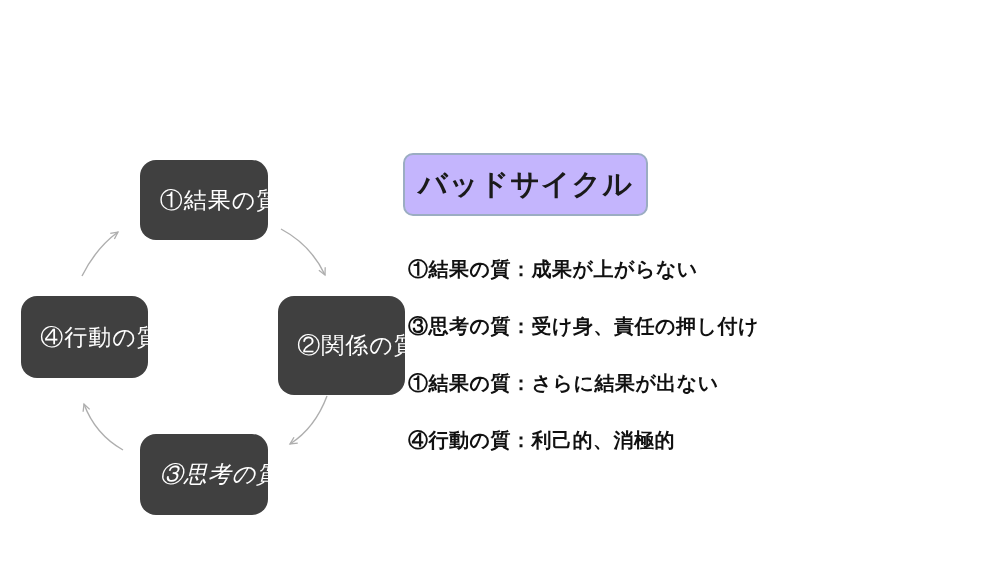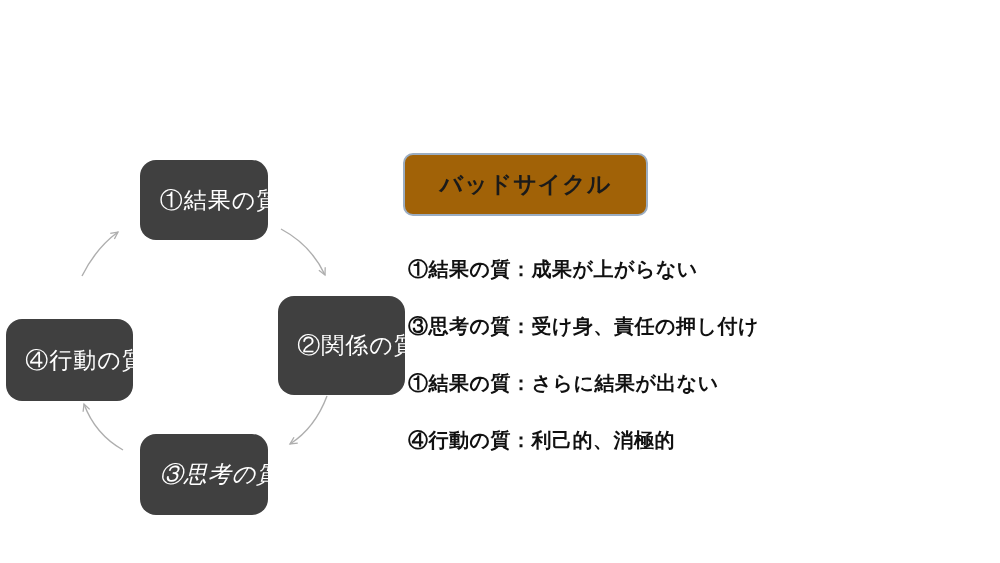--- a/index.html
+++ b/index.html
@@ -25,31 +25,31 @@
     border-radius: 16px;
     display: flex; align-items: center; justify-content: center;
     font-size: 23px;
     letter-spacing: 1px;
     white-space: nowrap;
     padding-left: 32px;
   }
   .box-top    { left: 140px; top: 160px; width: 128px; height: 80px; }
   .box-right  { left: 278px; top: 296px; width: 127px; height: 99px; }
   .box-bottom { left: 140px; top: 434px; width: 128px; height: 81px; font-style: italic; }
-  .box-left   { left: 6px;   top: 296px; width: 127px; height: 82px; margin-top: 23px; }
+  .box-left   { left: 21px;   top: 296px; width: 127px; height: 82px; }
 
   
   .title-box {
     position: absolute; left: 403px; top: 153px;
     width: 245px; height: 63px;
-    background: #a16207;
+    background: #c4b5fd;
     border: 2px solid #9badc2;
     border-radius: 10px;
     display: flex; align-items: center; justify-content: center;
-    font-size: 23px; font-weight: bold; color: #1a1a1a;
+    font-size: 29px; font-weight: bold; color: #1a1a1a;
     letter-spacing: 1px;
     white-space: nowrap;
   }
   .desc-list {
     position: absolute; left: 408px; top: 253px;
     width: 437px;
   }
   .desc-list p {
     font-size: 20px;
     font-weight: bold;

